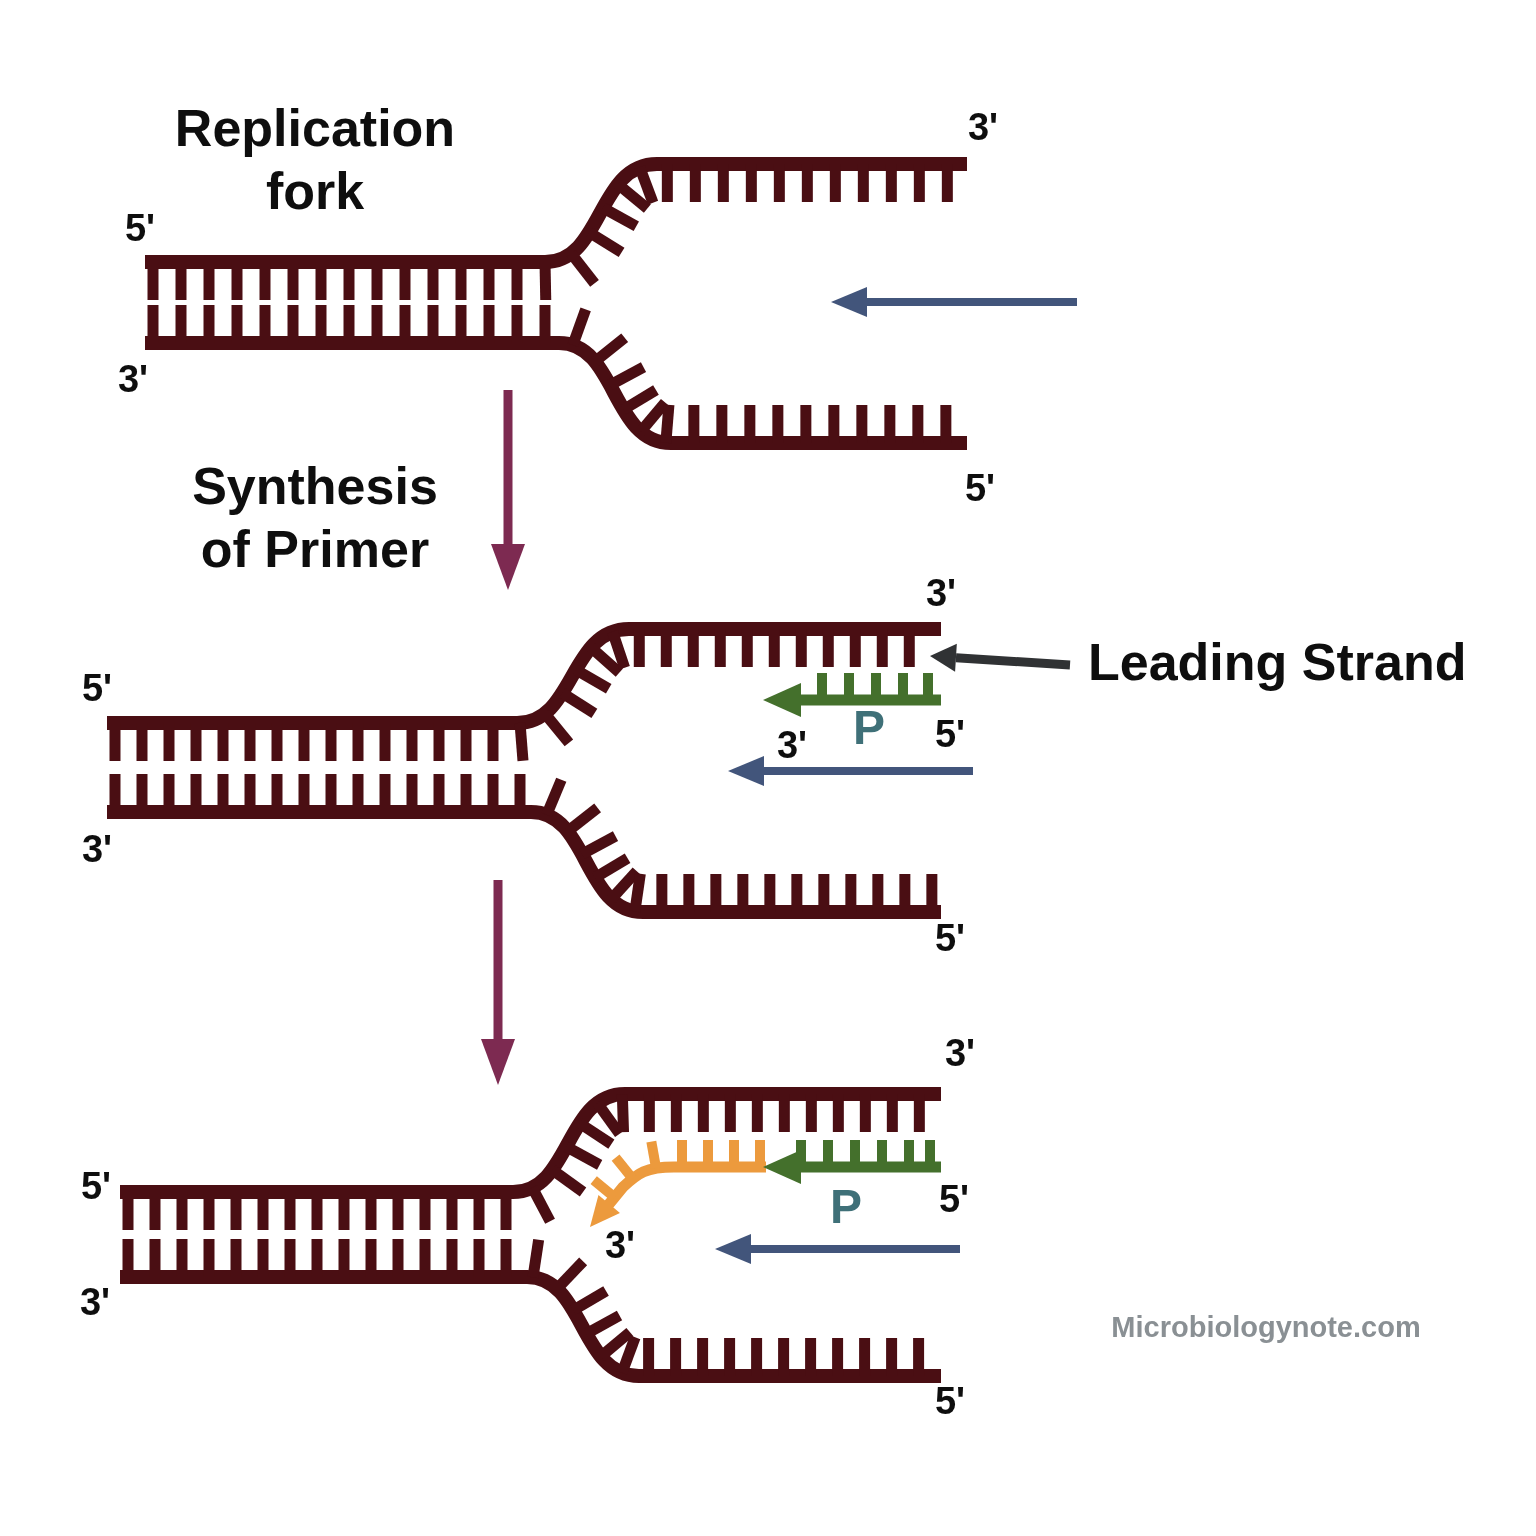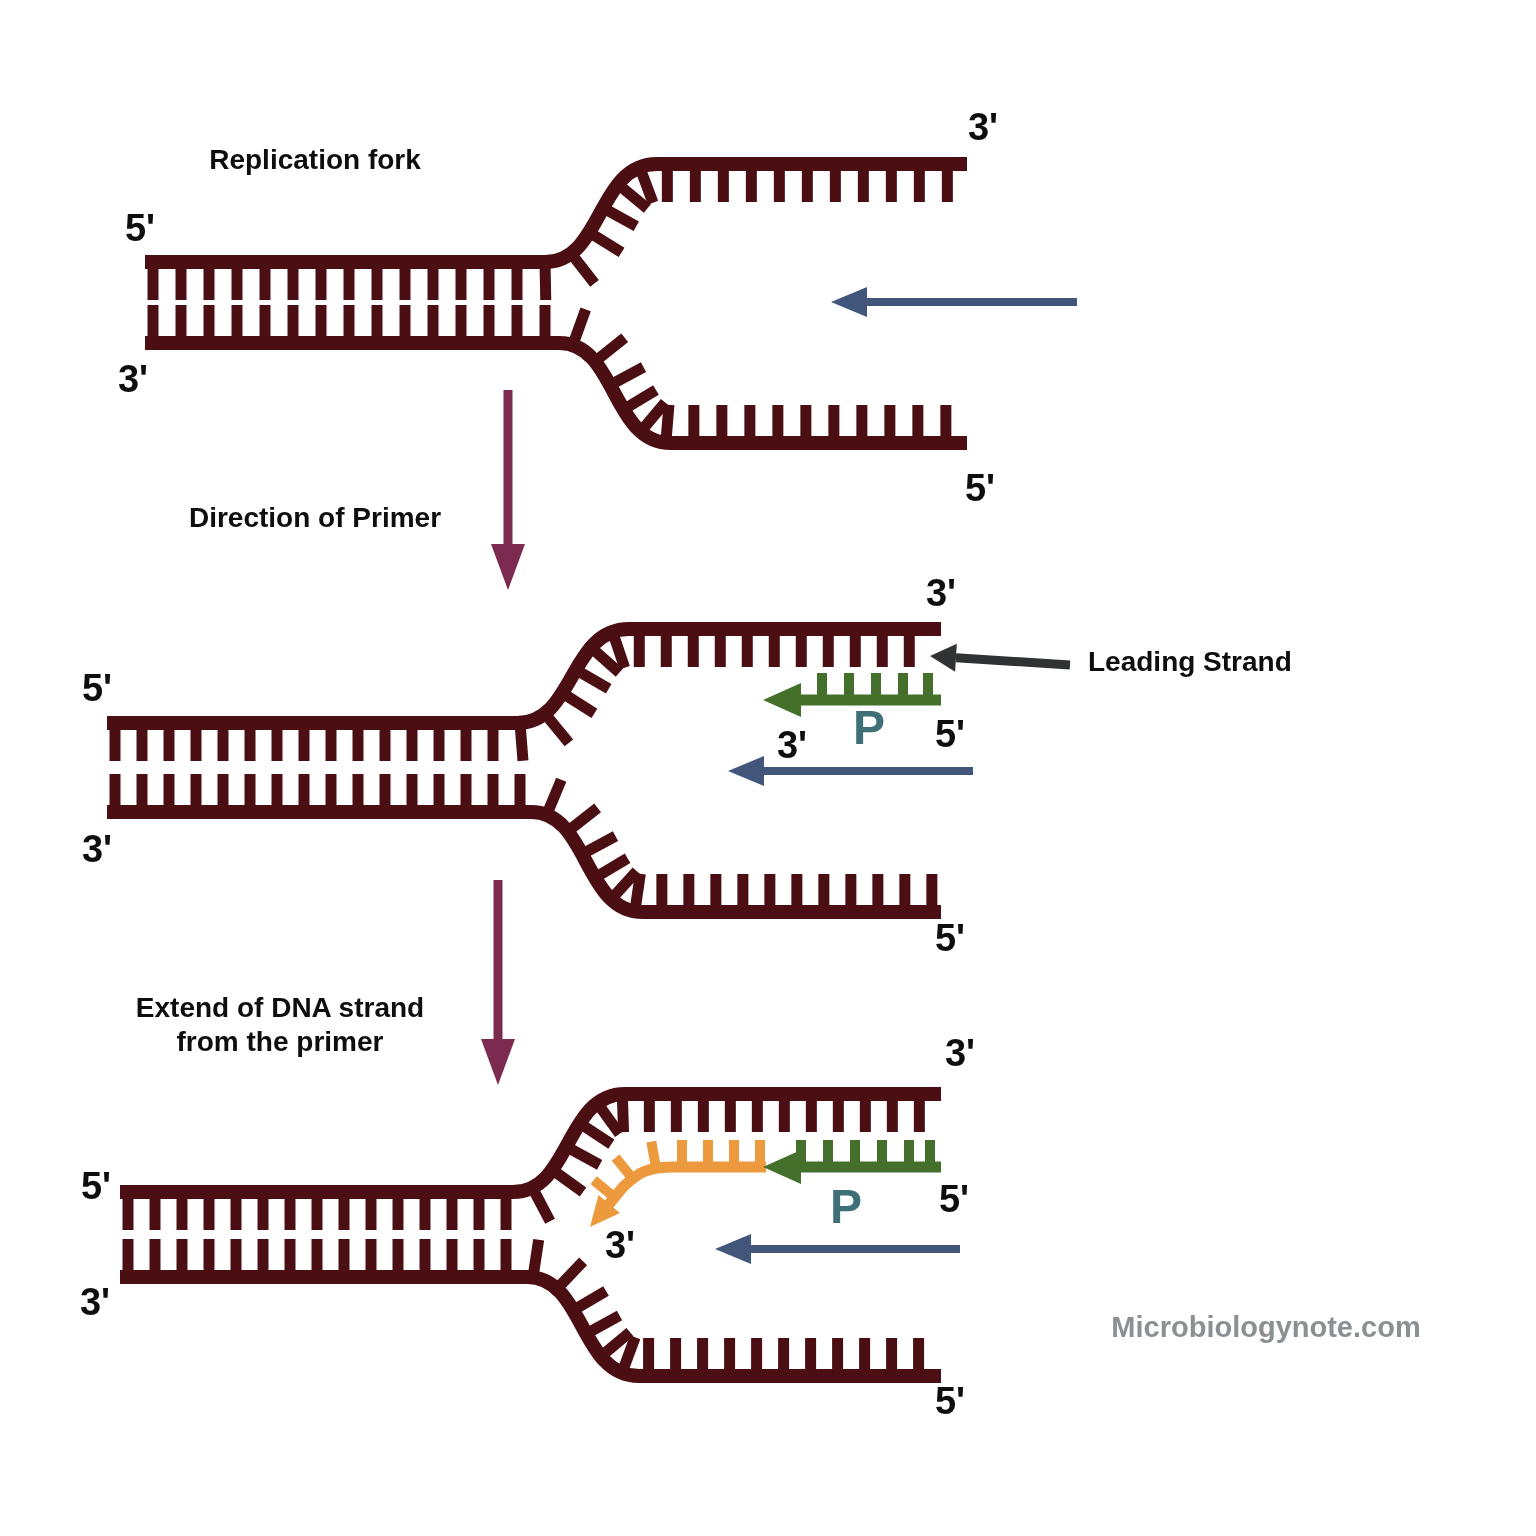--- a/index.html
+++ b/index.html
@@ -21,21 +21,21 @@
     white-space:normal;
   }
   .lbl-left{
     position:absolute;
     transform:translate(0,-50%);
     font-weight:bold;
     text-align:right;
     color:#0e0e0e;
     white-space:nowrap;
   }
-  .t42{font-size:28px;}
+  .t42{font-size:52px;}
   .prime{font-size:38px;white-space:nowrap;}
   .pletter{font-size:48px;}
   .wmark{font-size:29px;white-space:nowrap;}
 </style>
 </head>
 <body>
 
 <div id="canvas">
 
   <svg id="figure" width="1536" height="1536" viewBox="0 0 1536 1536">
@@ -273,32 +273,31 @@
       <line x1="498" y1="880" x2="498" y2="1039" stroke="#7d2a51" stroke-width="9"></line>
       <polygon points="498,1085 481,1039 515,1039" fill="#7d2a51"></polygon>
     </svg>
 
   <div class="lbl t42" style="left:315px;top:160px;width:300px;">Replication fork</div>
   <div class="lbl prime" style="left:140px;top:228px;">5'</div>
   <div class="lbl prime" style="left:133px;top:379px;">3'</div>
   <div class="lbl prime" style="left:983px;top:127px;">3'</div>
   <div class="lbl prime" style="left:980px;top:488px;">5'</div>
 
-  <div class="lbl t42" style="left:315px;top:518px;width:300px;">Direction of Primer</div>
+  <div class="lbl t42" style="left:315px;top:518px;width:300px;">Synthesis of Primer</div>
 
   <div class="lbl prime" style="left:97px;top:688px;">5'</div>
   <div class="lbl prime" style="left:97px;top:849px;">3'</div>
   <div class="lbl prime" style="left:941px;top:593px;">3'</div>
   <div class="lbl prime" style="left:950px;top:938px;">5'</div>
   <div class="lbl prime" style="left:792px;top:745px;">3'</div>
   <div class="lbl pletter" style="left: 869px; top: 728px; color: rgb(63, 112, 120);">P</div>
   <div class="lbl prime" style="left:950px;top:734px;">5'</div>
   <div class="lbl-left t42" style="left:1088px;top:662px;">Leading Strand</div>
 
-  <div class="lbl t42" style="left:280px;top:1025px;width:345px;">Extend of DNA strand from the primer</div>
 
   <div class="lbl prime" style="left:96px;top:1186px;">5'</div>
   <div class="lbl prime" style="left:95px;top:1302px;">3'</div>
   <div class="lbl prime" style="left:960px;top:1053px;">3'</div>
   <div class="lbl prime" style="left:950px;top:1401px;">5'</div>
   <div class="lbl prime" style="left:620px;top:1245px;">3'</div>
   <div class="lbl pletter" style="left: 846px; top: 1207px; color: rgb(63, 112, 120);">P</div>
   <div class="lbl prime" style="left:954px;top:1199px;">5'</div>
 
   <div class="lbl wmark" style="left: 1266px; top: 1328px; color: rgb(138, 144, 148);">Microbiologynote.com</div>

